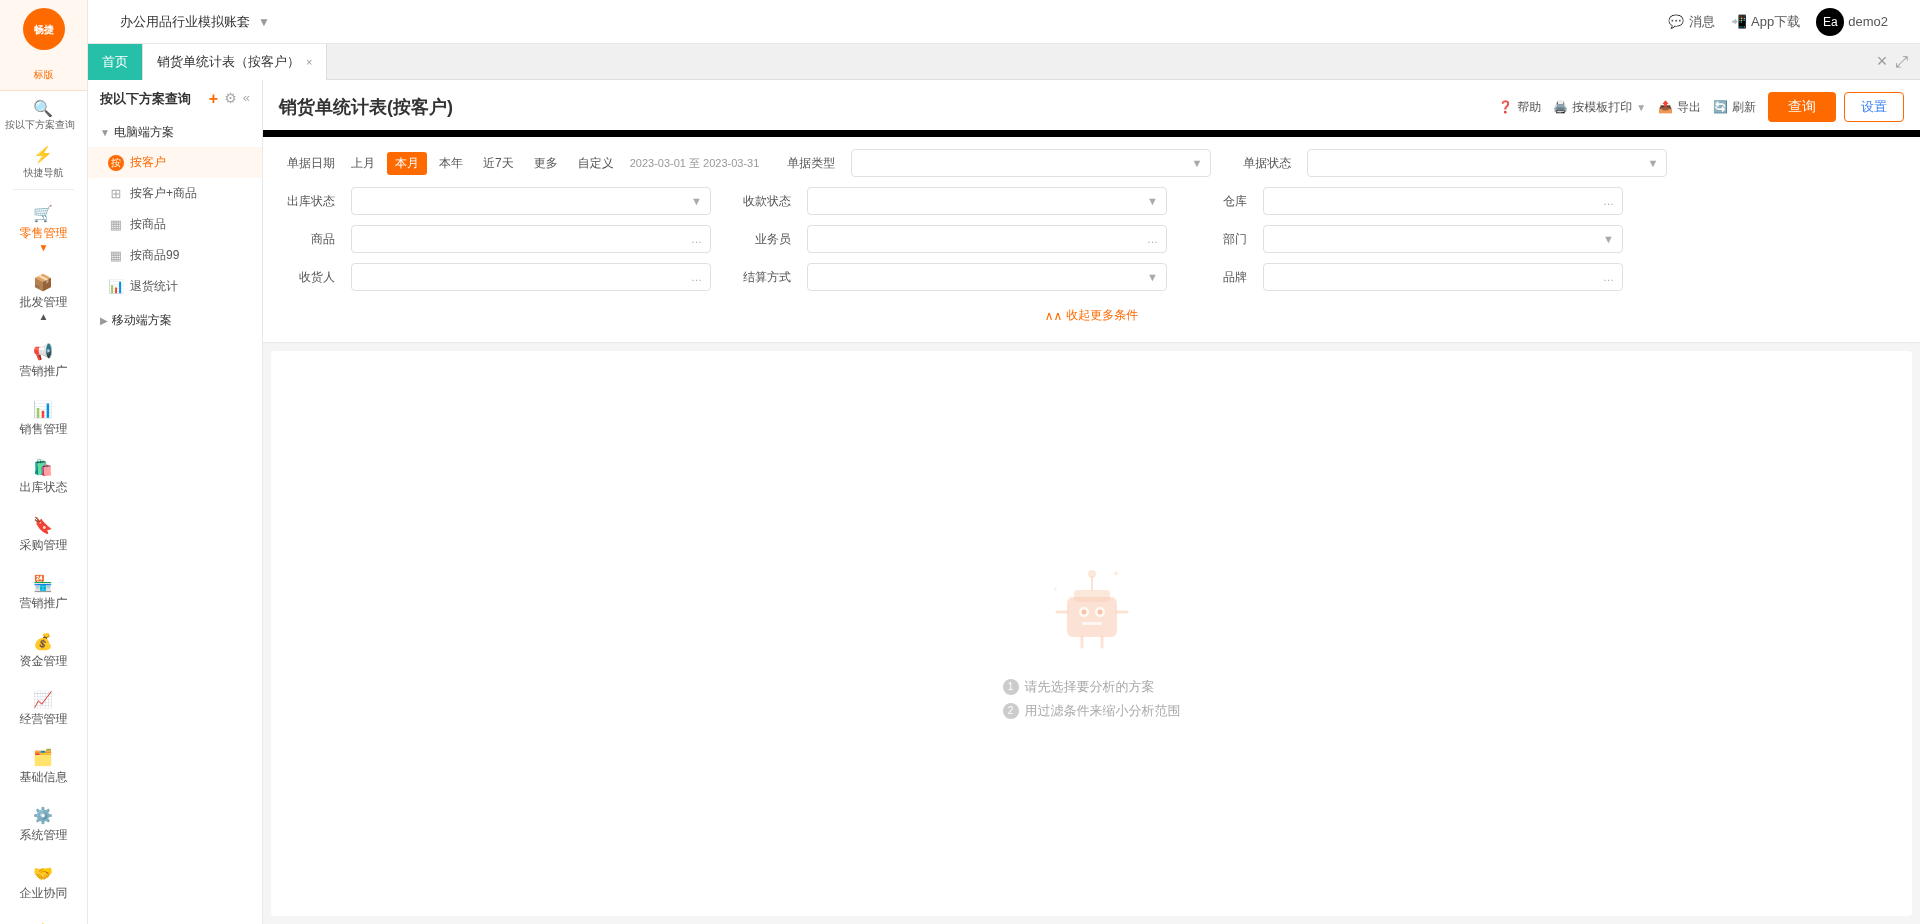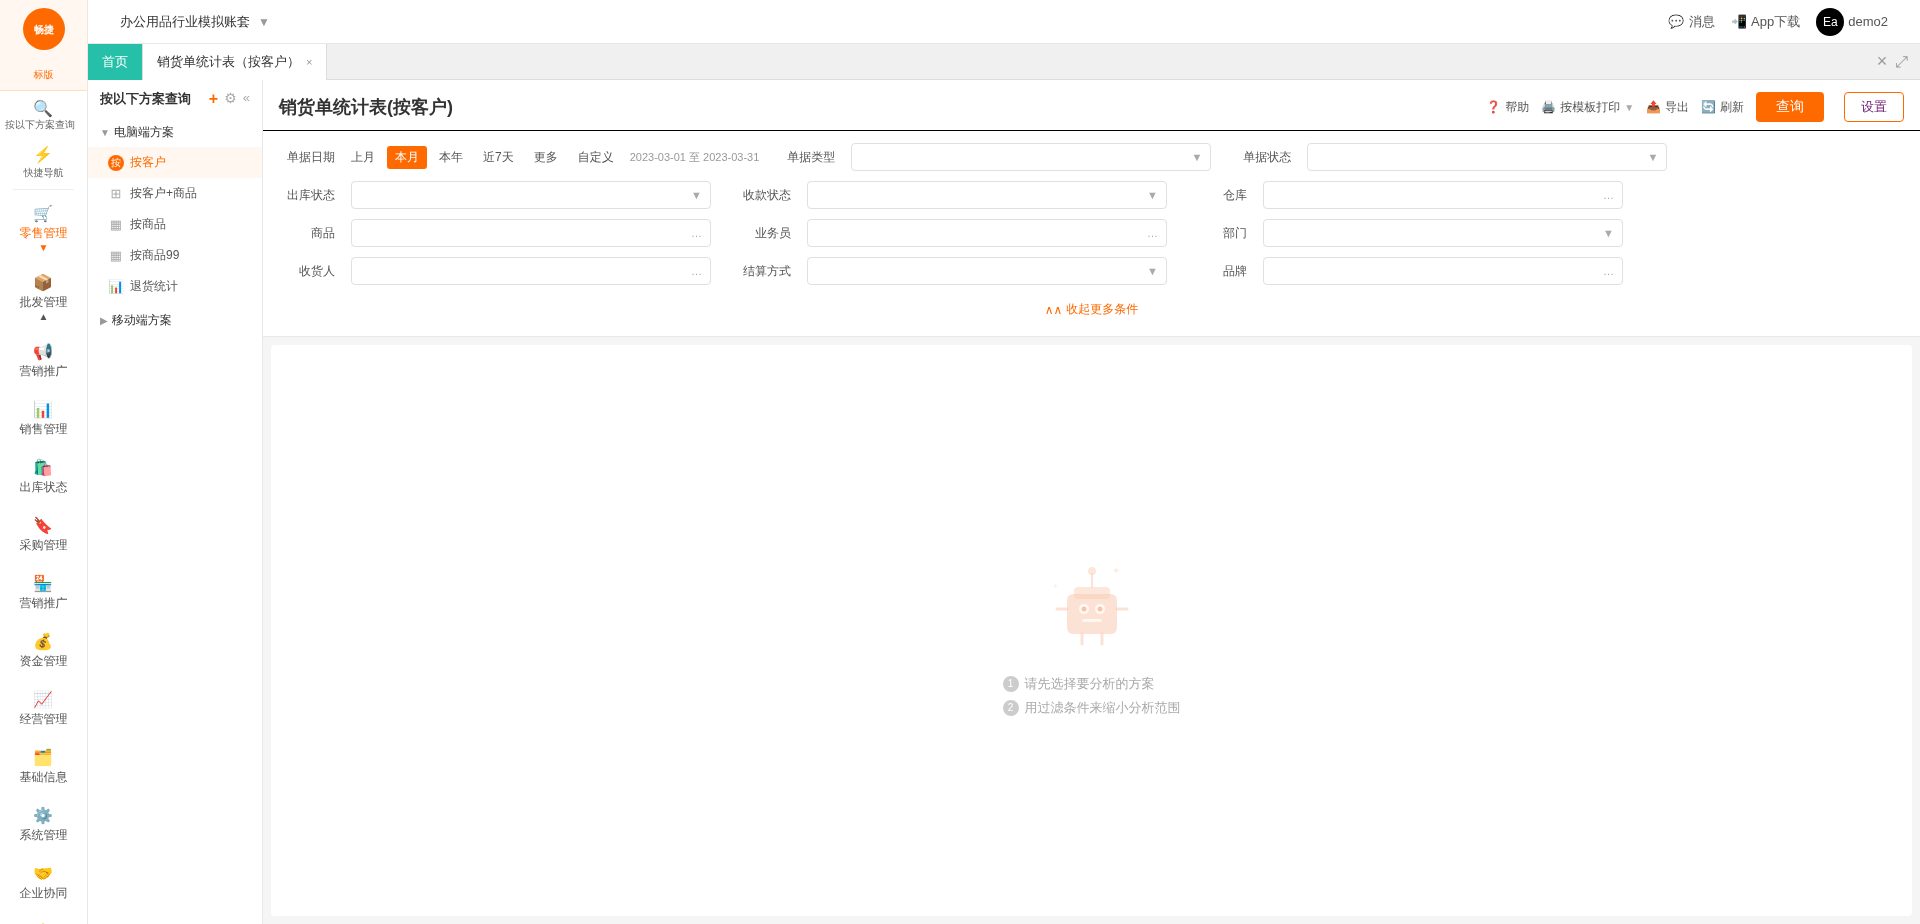--- a/index.html
+++ b/index.html
@@ -56,26 +56,26 @@
     .scheme-item { display: flex; align-items: center; padding: 7px 12px 7px 20px; cursor: pointer; font-size: 12px; color: #555; }
     .scheme-item.active { background: #fff7f0; color: #ff6a00; }
     .scheme-item .item-icon { width: 16px; height: 16px; border-radius: 50%; background: #ff6a00; color: #fff; display: flex; align-items: center; justify-content: center; font-size: 10px; margin-right: 6px; flex-shrink: 0; }
     .scheme-item .item-icon2 { width: 16px; height: 16px; margin-right: 6px; display: flex; align-items: center; justify-content: center; color: #aaa; font-size: 13px; flex-shrink: 0; }
     .mobile-section { padding: 4px 0; }
     .mobile-header { display: flex; align-items: center; padding: 6px 12px; cursor: pointer; font-size: 12px; color: #333; }
     .mobile-header .arrow { margin-right: 4px; color: #999; font-size: 10px; }
 
     
     .right-content { flex: 1; display: flex; flex-direction: column; overflow: hidden; }
-    .page-header { display: flex; align-items: center; justify-content: space-between; padding: 12px 16px 8px; background: #fff; border-bottom: 1px solid #000000; }
+    .page-header { display: flex; align-items: center; justify-content: space-between; padding: 12px 16px 8px; background: #fff; border-bottom: 7px solid #000000; }
     .page-title { font-size: 18px; font-weight: bold; color: #333; }
     .page-actions { display: flex; align-items: center; gap: 12px; }
     .action-btn { display: flex; align-items: center; gap: 4px; font-size: 12px; color: #555; cursor: pointer; }
     .query-btn { background: #ff6a00; color: #fff; border: none; padding: 6px 20px; border-radius: 4px; cursor: pointer; font-size: 14px; }
-    .settings-btn { background: #fff; color: #701a75; border: 1px solid #ff6a00; padding: 5px 16px; border-radius: 4px; cursor: pointer; font-size: 13px; margin-left: 12px; }
+    .settings-btn { background: #fff; color: #3b82f6; border: 1px solid #ff6a00; padding: 5px 16px; border-radius: 4px; cursor: pointer; font-size: 13px; }
 
     
     .filter-area { background: #fff; padding: 12px 16px; border-bottom: 1px solid #e8e8e8; }
     .filter-row { display: flex; align-items: center; margin-bottom: 10px; gap: 0; }
     .filter-label { color: #555; font-size: 12px; min-width: 56px; text-align: right; margin-right: 8px; }
     .filter-date-group { display: flex; align-items: center; gap: 4px; }
     .date-btn { padding: 3px 8px; font-size: 12px; color: #555; cursor: pointer; border: none; background: none; }
     .date-btn.active { background: #ff6a00; color: #fff; border-radius: 3px; padding: 3px 8px; }
     .date-range { font-size: 11px; color: #999; margin-left: 4px; }
     .filter-select { flex: 1; display: flex; align-items: center; justify-content: space-between; border: 1px solid #e0e0e0; border-radius: 4px; padding: 4px 8px; font-size: 12px; color: #333; cursor: pointer; background: #fff; min-height: 28px; }

